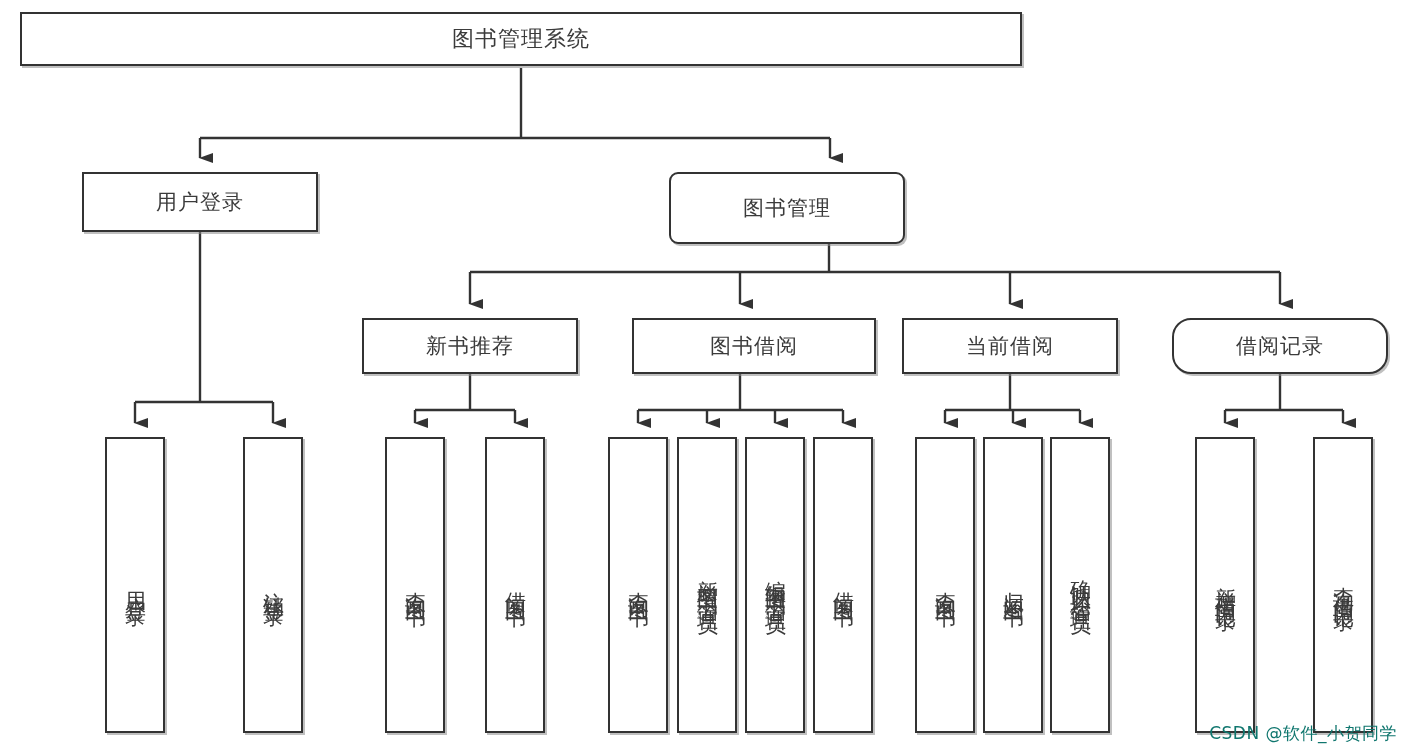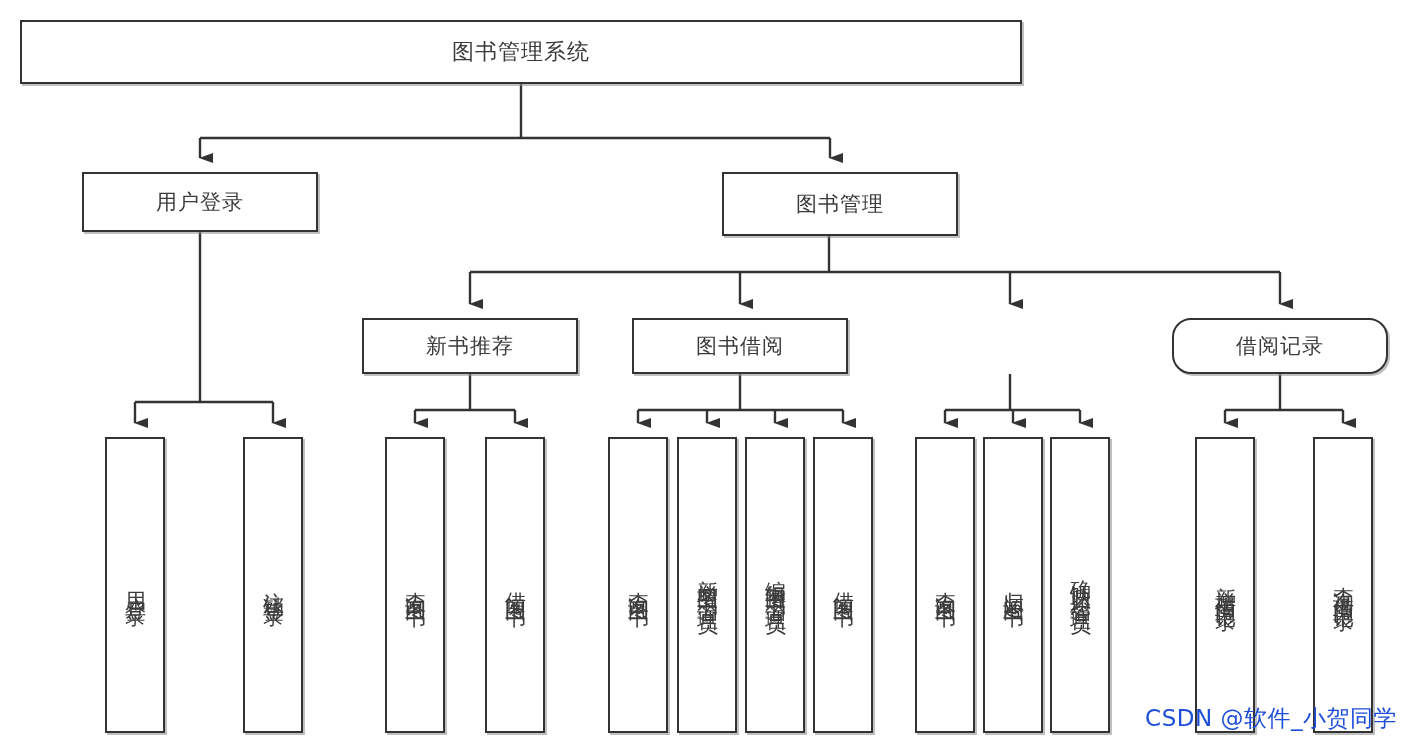--- a/index.html
+++ b/index.html
@@ -59,23 +59,23 @@
     -webkit-writing-mode: vertical-rl;
     font-size: 21px;
     letter-spacing: 5px;
     line-height: 1;
     white-space: nowrap;
     max-height: 100%;
   }
   #watermark {
     position: absolute;
     right: 8px;
-    bottom: 13px;
-    color: #1d4ed8;
-    font-size: 23px;
+    bottom: 2px;
+    color: #0f766e;
+    font-size: 17px;
     letter-spacing: 0.5px;
     white-space: nowrap;
     z-index: 5;
     user-select: none;
   }
 </style>
 </head>
 <body>
 
 <div id="diagram-root">
@@ -124,36 +124,39 @@
       <path d="M 1013 410 L 1013 423" marker-end="url(#arrow)"></path>
       <path d="M 1080 410 L 1080 423" marker-end="url(#arrow)"></path>
 
       <path d="M 1280 374 L 1280 410"></path>
       <path d="M 1225 410 L 1343 410"></path>
       <path d="M 1225 410 L 1225 423" marker-end="url(#arrow)"></path>
       <path d="M 1343 410 L 1343 423" marker-end="url(#arrow)"></path>
     </g>
   </svg>
 
-  <div class="node level-0" style="left: 20px; top: 20px; width: 1002px; height: 64px;">
+  <div class="node level-0" style="left: 20px; top: 12px; width: 1002px; height: 54px;">
     <span class="node-label">图书管理系统</span>
   </div>
 
   <div class="node level-1" style="left: 82px; top: 172px; width: 236px; height: 60px;">
     <span class="node-label">用户登录</span>
   </div>
-  <div class="node level-1" style="left: 722px; top: 172px; width: 236px; height: 64px;">
+  <div class="node level-1" style="left: 669px; top: 172px; width: 236px; height: 72px; border-radius: 9px;">
     <span class="node-label">图书管理</span>
   </div>
 
   <div class="node level-2" style="left: 362px; top: 318px; width: 216px; height: 56px;">
     <span class="node-label">新书推荐</span>
   </div>
-  <div class="node level-2" style="left: 632px; top: 318px; width: 216px; height: 56px;">
+  <div class="node level-2" style="left: 632px; top: 318px; width: 244px; height: 56px;">
     <span class="node-label">图书借阅</span>
+  </div>
+  <div class="node level-2" style="left: 902px; top: 318px; width: 216px; height: 56px;">
+    <span class="node-label">当前借阅</span>
   </div>
   <div class="node level-2" style="left: 1172px; top: 318px; width: 216px; height: 56px; border-radius: 19px;">
     <span class="node-label">借阅记录</span>
   </div>
 
   <div class="node leaf" style="left: 105px; top: 437px; width: 60px; height: 296px;">
     <span class="node-label">用户登录</span>
   </div>
   <div class="node leaf" style="left: 243px; top: 437px; width: 60px; height: 296px;">
     <span class="node-label">注销登录</span>

